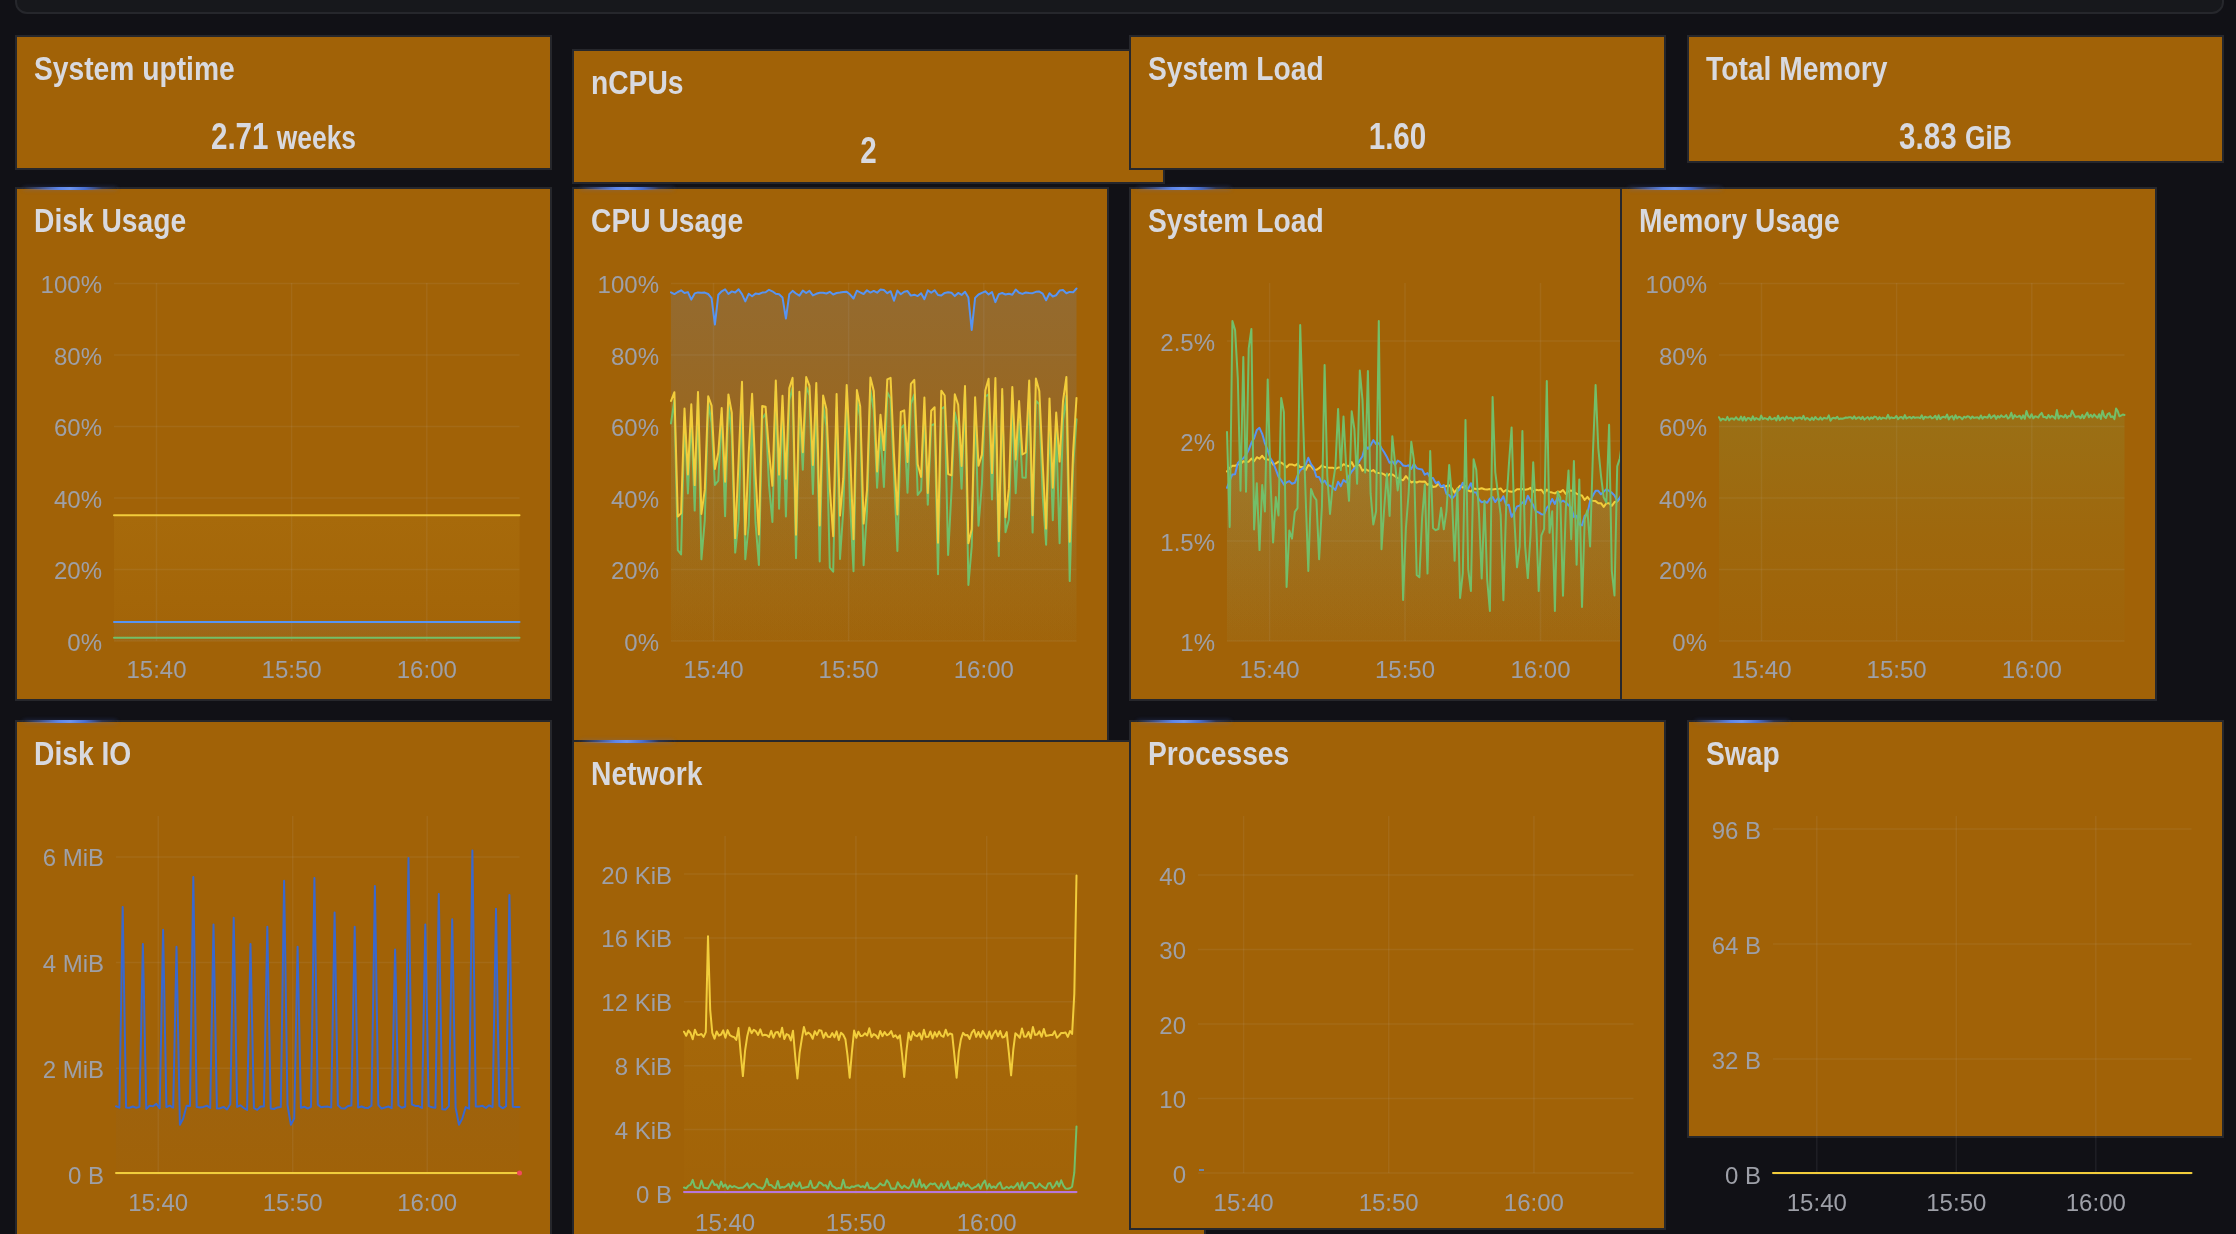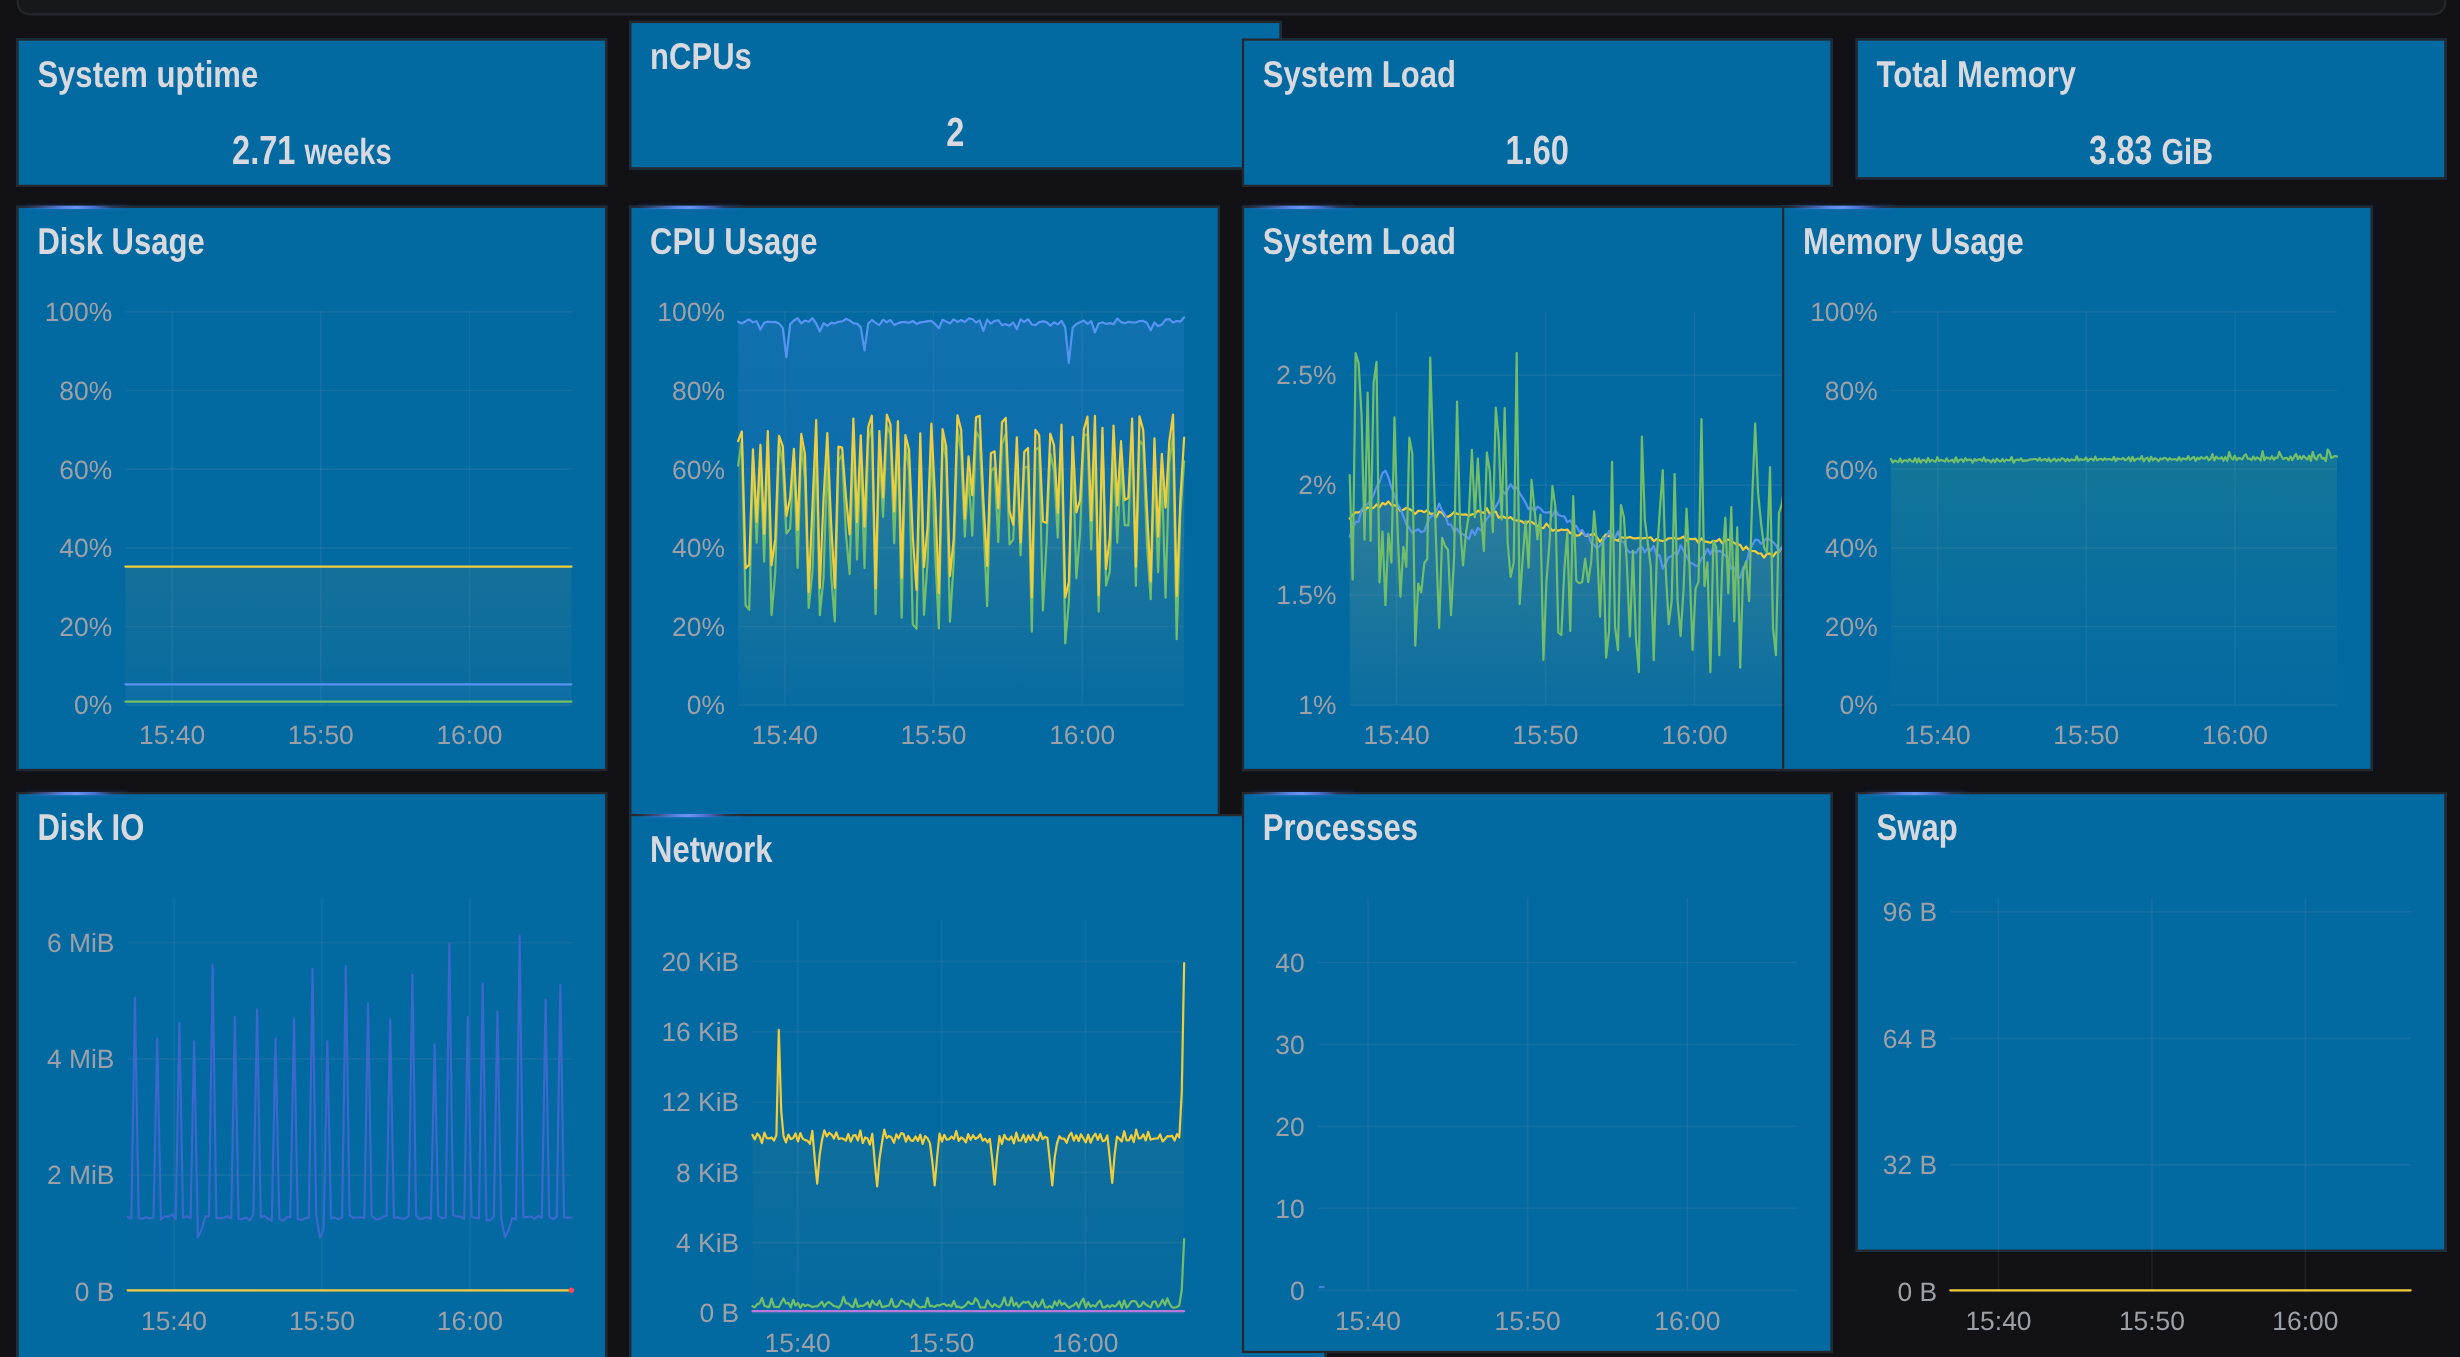--- a/index.html
+++ b/index.html
@@ -1,17 +1,17 @@
 <!DOCTYPE html>
 <html><head><meta charset="utf-8">
 <style>
 * { margin:0; padding:0; box-sizing:border-box; }
 html,body { width:2236px; height:1234px; background:#111116;
   font-family:"Liberation Sans", sans-serif; overflow:hidden; }
-.panel { position:absolute; background:#0369a1; border:2px solid #26272c;
+.panel { position:absolute; background:#a16207; border:2px solid #26272c;
   border-radius:0; }
 .ptitle { position:absolute; left:17px; top:14px; font-size:34px; font-weight:bold;
   color:#d8d9df; white-space:nowrap; transform:scaleX(0.83); transform-origin:0 0;
   line-height:1; }
 .statv { position:absolute; left:0; right:0; top:81px; text-align:center;
   font-size:37px; font-weight:bold; color:#d8d9df; line-height:1;
   transform:scaleX(0.8); transform-origin:50% 0; }
 .statv .unit { font-size:33px; }
 .glow { position:absolute; left:6px; top:-2px; width:94px; height:3px; border-radius:2px;
   background:linear-gradient(90deg, rgba(90,125,230,0) 0%, rgba(90,125,230,0.45) 18%, #5d85e8 38%, #6c94f0 50%, #4a6fd0 66%, rgba(70,100,210,0.2) 84%, rgba(70,100,210,0) 100%);
@@ -19,21 +19,21 @@
 .ax { font-size:24px; fill:#9ea0a8; font-family:"Liberation Sans", sans-serif; }
 .sliver { position:absolute; background:#17181c; border:2px solid #26272c;
   border-radius:12px; left:15px; top:-30px; width:2209px; height:44px; }
 </style></head>
 <body>
 <div class="sliver"></div>
 <div class="panel" style="left:15px;top:35px;width:537px;height:135px">
     <div class="ptitle">System uptime</div>
     <div class="statv">2.71 <span class="unit">weeks</span></div>
   </div>
-<div class="panel" style="left:572px;top:19px;width:593px;height:135px">
+<div class="panel" style="left:572px;top:49px;width:593px;height:135px">
     <div class="ptitle">nCPUs</div>
     <div class="statv">2</div>
   </div>
 <div class="panel" style="left:1129px;top:35px;width:537px;height:135px">
     <div class="ptitle">System Load</div>
     <div class="statv">1.60</div>
   </div>
 <div class="panel" style="left:1687px;top:35px;width:537px;height:128px">
     <div class="ptitle">Total Memory</div>
     <div class="statv">3.83 <span class="unit">GiB</span></div>

